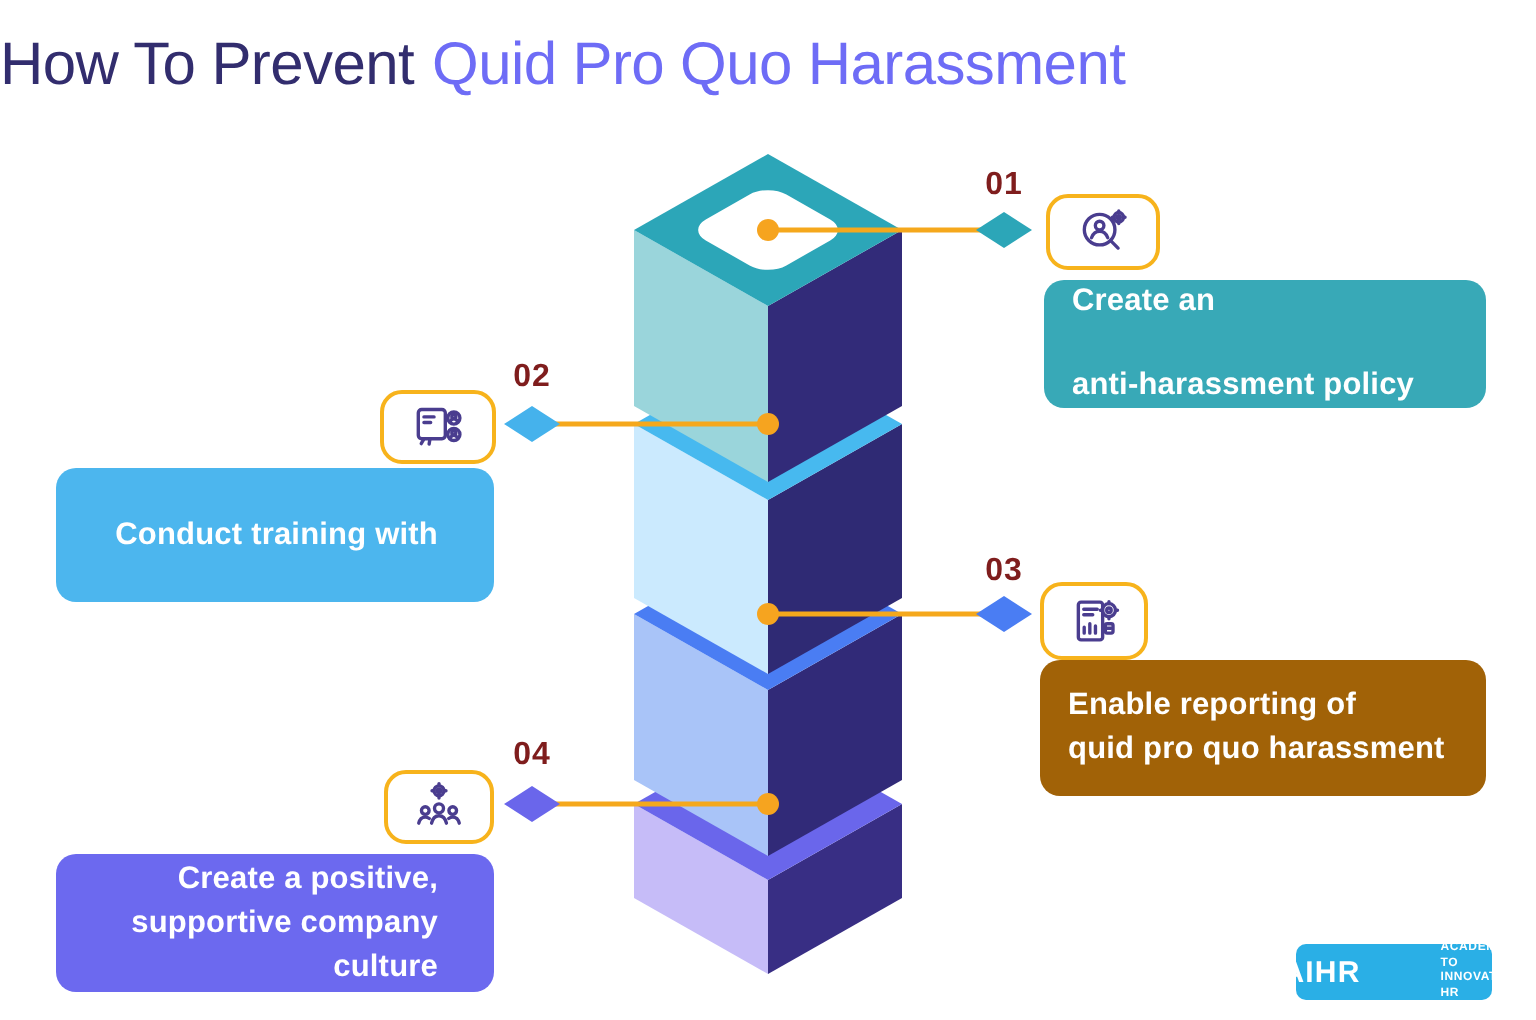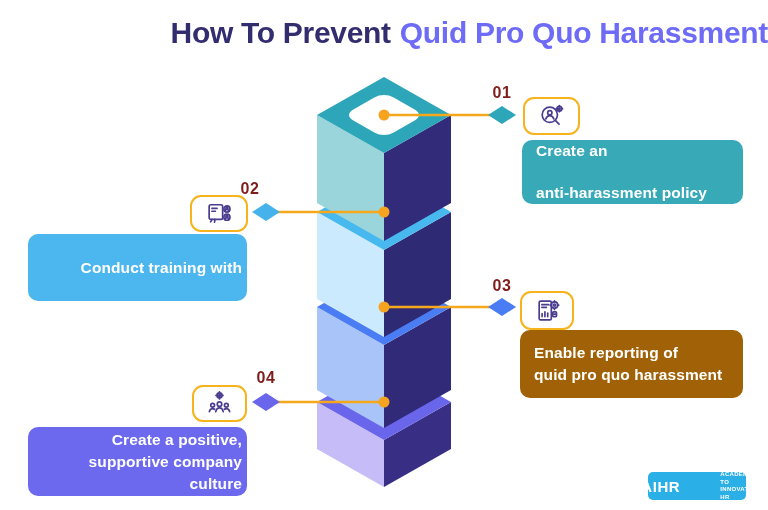--- a/index.html
+++ b/index.html
@@ -1,52 +1,52 @@
 <!DOCTYPE html>
 <html><head>
 <meta charset="utf-8">
 <style>
   html,body{margin:0;padding:0;background:#e8e8e8;}
   .canvas{
     position:relative;width:768px;height:510px;background:#FFFFFF;
     font-family:"Liberation Sans", sans-serif;overflow:hidden;margin:0 auto;
   }
   .title{
-    position:absolute;top:16px;left:0;width:768px;text-align:right;
-    font-size:30px;font-weight:700;letter-spacing:-0.3px;white-space:nowrap;
+    position:absolute;top:16px;left:0;width:768px;text-align:left;
+    font-size:30px;font-weight:400;letter-spacing:-0.3px;white-space:nowrap;
   }
   .title-prefix{color:#322D6E;margin-right:9px;}
   .title-accent{color:#6E6CF6;}
   .stack-svg{position:absolute;left:0;top:0;}
   .step-number{
     position:absolute;width:30px;text-align:center;
     font-size:16px;font-weight:800;color:#7f1d1d;letter-spacing:0.5px;
   }
   .n1{left:487px;top:84px;}
-  .n2{left:235px;top:180px;}
+  .n2{left:251px;top:180px;}
   .n3{left:487px;top:277px;}
   .n4{left:251px;top:369px;}
   .icon-box{
     position:absolute;background:#FFFFFF;border:2.5px solid #F7B31C;
     border-radius:11px;display:flex;align-items:center;justify-content:center;
     box-sizing:border-box;color:#4A3D8F;
   }
   .ib1{left:523px;top:97px;width:57px;height:38px;}
   .ib2{left:190px;top:195px;width:58px;height:37px;}
   .ib3{left:520px;top:291px;width:54px;height:39px;}
   .ib4{left:192px;top:385px;width:55px;height:37px;}
   .icon{width:29px;height:27px;stroke:#4A3D8F;fill:none;stroke-width:1.5;
     stroke-linecap:round;stroke-linejoin:round;}
   .card{
     position:absolute;border-radius:10px;color:#FFFFFF;box-sizing:border-box;
     display:flex;flex-direction:column;justify-content:center;
     font-size:15.5px;font-weight:700;line-height:22px;letter-spacing:0.1px;
   }
   .card-left-align{text-align:left;padding-left:14px;padding-right:8px;}
-  .card-right-align{text-align:right;padding-right:5px;padding-left:8px;}
+  .card-right-align{text-align:right;padding-right:28px;padding-left:8px;}
   .c1{left:522px;top:140px;width:221px;height:64px;gap:20px;}
   .c2{left:28px;top:234px;width:219px;height:67px;}
   .c3{left:520px;top:330px;width:223px;height:68px;}
   .c4{left:28px;top:427px;width:219px;height:69px;}
   .logo{
     position:absolute;left:648px;top:472px;width:98px;height:28px;border-radius:5px;
     display:flex;align-items:center;justify-content:center;gap:20px;color:#FFFFFF;
   }
   .logo-brand{font-size:15px;font-weight:800;letter-spacing:0.6px;}
   .logo-divider{width:1.5px;height:16px;background:#FFFFFF;}

